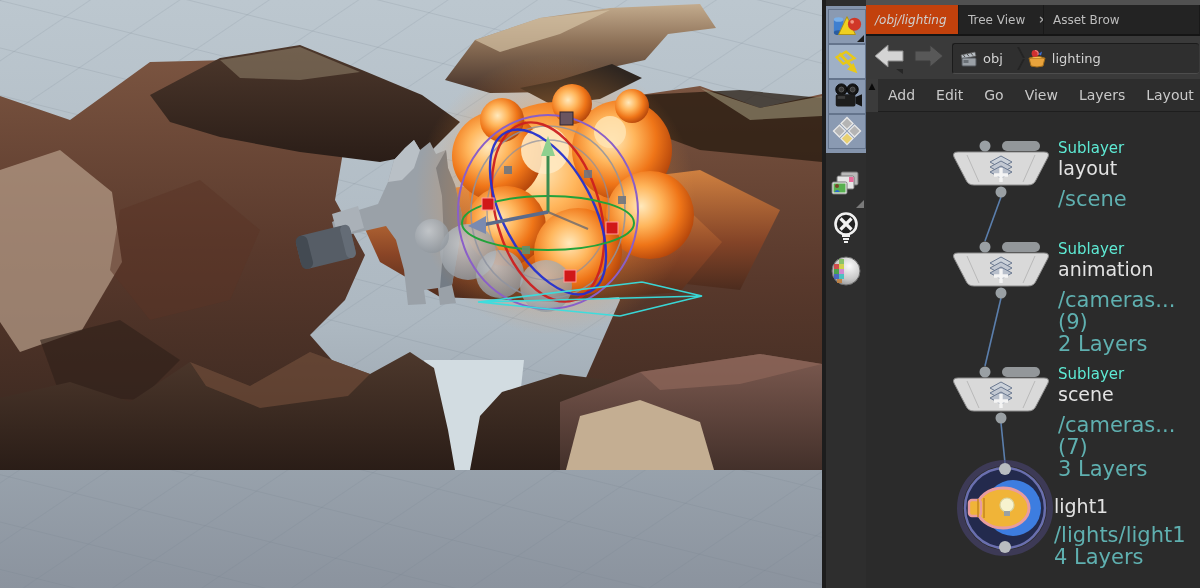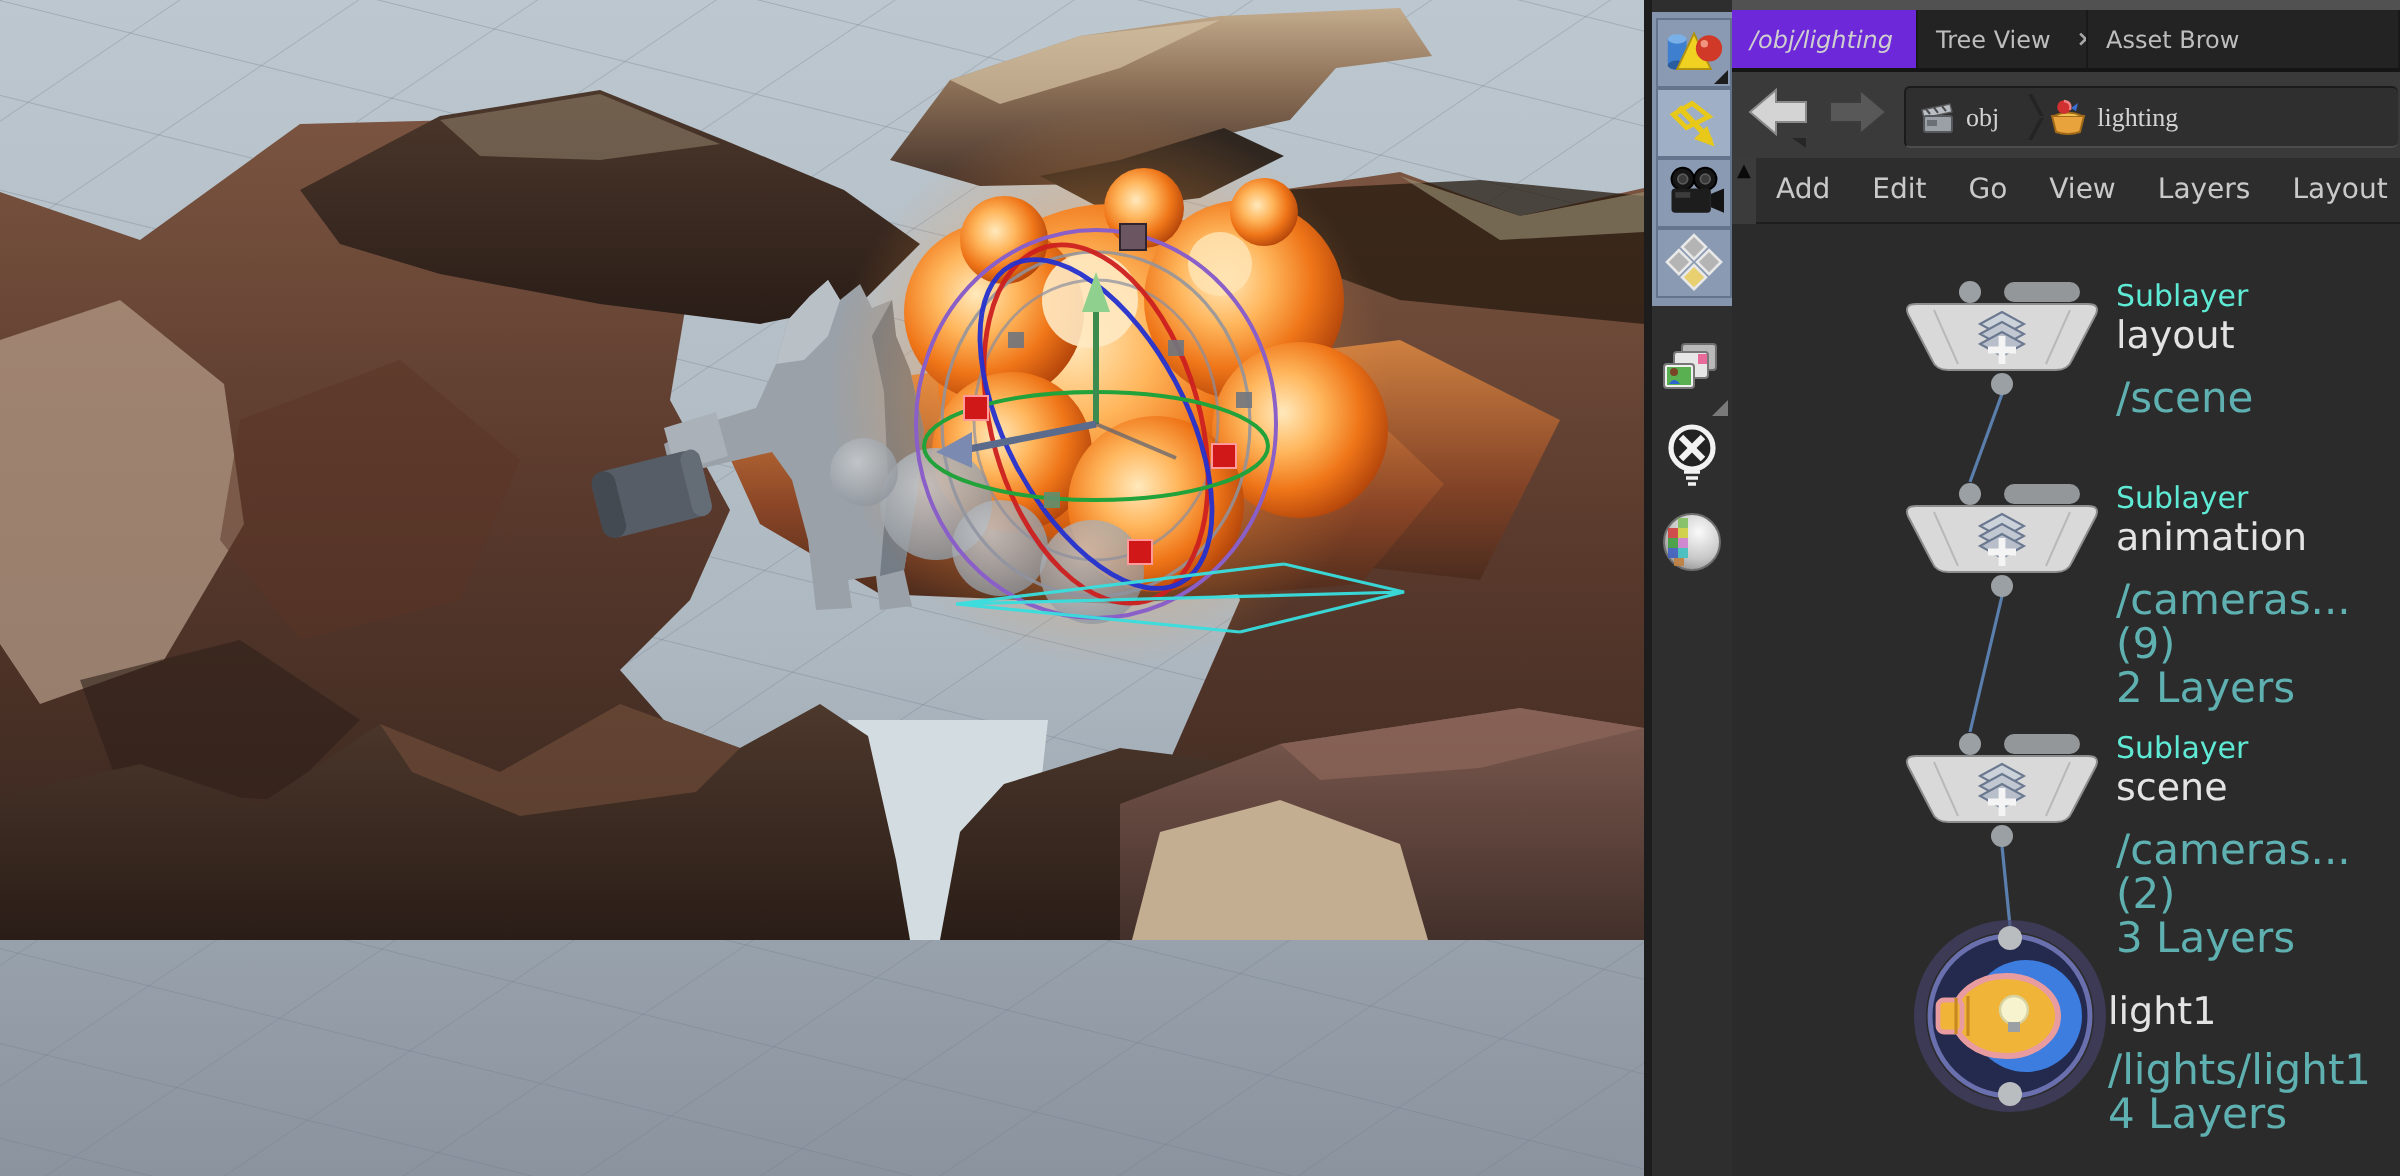--- a/index.html
+++ b/index.html
@@ -15,26 +15,26 @@
   .vtb-cell{position:absolute;left:2px;width:36px;height:33px;display:flex;align-items:center;justify-content:center;}
   .vtb-cell.framed{border:1px solid #64748c;background:#8a9ab2;}
   .vtb-cell.hl{background:#9fb0c6;}
   .corner-tri{position:absolute;width:0;height:0;border-left:7px solid transparent;border-bottom:7px solid #1c1c1c;}
   .corner-tri2{position:absolute;width:0;height:0;border-left:8px solid transparent;border-bottom:8px solid #7a7a7a;}
   
   .panel{position:absolute;left:866px;top:0;width:334px;height:588px;background:#2b2b2b;}
   .topstrip{position:absolute;left:0;top:0;width:334px;height:5px;background:#515151;}
   .tabbar{position:absolute;left:0;top:5px;width:334px;height:29px;background:#191919;display:flex;border-bottom:2px solid #151515;}
   .ptab{height:29px;display:flex;align-items:center;padding:0 9px;background:#232323;margin-right:1px;color:#bdbdbd;font-size:12px;white-space:nowrap;overflow:hidden;cursor:pointer;}
-  .ptab.active{background:#6d28d9;color:#cfcfcf;}
+  .ptab.active{background:#c2410c;color:#cfcfcf;}
   .ptab.active .lbl{font-style:italic;}
   .ptab .x{margin-left:13px;font-size:11px;color:#a8a8a8;font-weight:bold;}
   .pathbar{position:absolute;left:0;top:36px;width:334px;height:43px;background:#3a3a3a;border-bottom:1px solid #1f1f1f;}
   .navarrow{position:absolute;top:6px;width:34px;height:30px;}
-  .pathfield{position:absolute;left:86px;top:7px;width:246px;height:29px;background:#2f2f2f;border-top:1px solid #1b1b1b;border-bottom:1px solid #4d4d4d;border-left:1px solid #1b1b1b;border-radius:3px;display:flex;align-items:center;color:#d2d2d2;font-size:13px;font-family:Liberation Serif, serif;}
+  .pathfield{position:absolute;left:86px;top:7px;width:246px;height:29px;background:#2f2f2f;border-top:1px solid #1b1b1b;border-bottom:1px solid #4d4d4d;border-left:1px solid #1b1b1b;border-radius:3px;display:flex;align-items:center;color:#d2d2d2;font-size:13px;}
   .crumb{display:flex;align-items:center;gap:5px;padding:0 7px;height:100%;}
   .crumb-sep{width:10px;height:29px;position:relative;}
   .crumb-sep:before{content:"";position:absolute;left:1px;top:3px;width:9px;height:11px;border-right:2px solid #242424;transform:skewX(28deg);}
   .crumb-sep:after{content:"";position:absolute;left:1px;top:15px;width:9px;height:11px;border-right:2px solid #242424;transform:skewX(-28deg);}
   .menubar{position:absolute;left:12px;top:79px;width:322px;height:33px;background:#2d2d2d;border-bottom:1px solid #1e1e1e;display:flex;align-items:center;gap:21px;padding-left:10px;box-sizing:border-box;}
   .menu-item{color:#c9c9c9;font-size:14px;cursor:pointer;}
   .pane-strip{position:absolute;left:0;top:79px;width:12px;height:509px;background:#3b3b3b;border-right:1px solid #222;color:#0a0a0a;font-size:9px;text-align:center;line-height:14px;cursor:pointer;}
   .network{position:absolute;left:0;top:112px;width:334px;height:476px;background:#2b2b2b;overflow:hidden;}
   .nlabel{position:absolute;left:192px;}
   .ntype{font-size:15px;color:#5eead4;line-height:18px;}
@@ -415,21 +415,21 @@
       </div>
       <div class="nlabel" style="top:128px">
         <div class="ntype">Sublayer</div>
         <div class="nname">animation</div>
         <div class="ninfo first">/cameras... (9)</div>
         <div class="ninfo">2 Layers</div>
       </div>
       <div class="nlabel" style="top:253px">
         <div class="ntype">Sublayer</div>
         <div class="nname">scene</div>
-        <div class="ninfo first">/cameras... (2)</div>
+        <div class="ninfo first">/cameras... (7)</div>
         <div class="ninfo">3 Layers</div>
       </div>
       <div class="nlabel" style="top:383px;left:188px">
         <div class="nname">light1</div>
         <div class="ninfo first" style="margin-top:7px">/lights/light1</div>
         <div class="ninfo">4 Layers</div>
       </div>
     </div>
   </div>
 </div>

